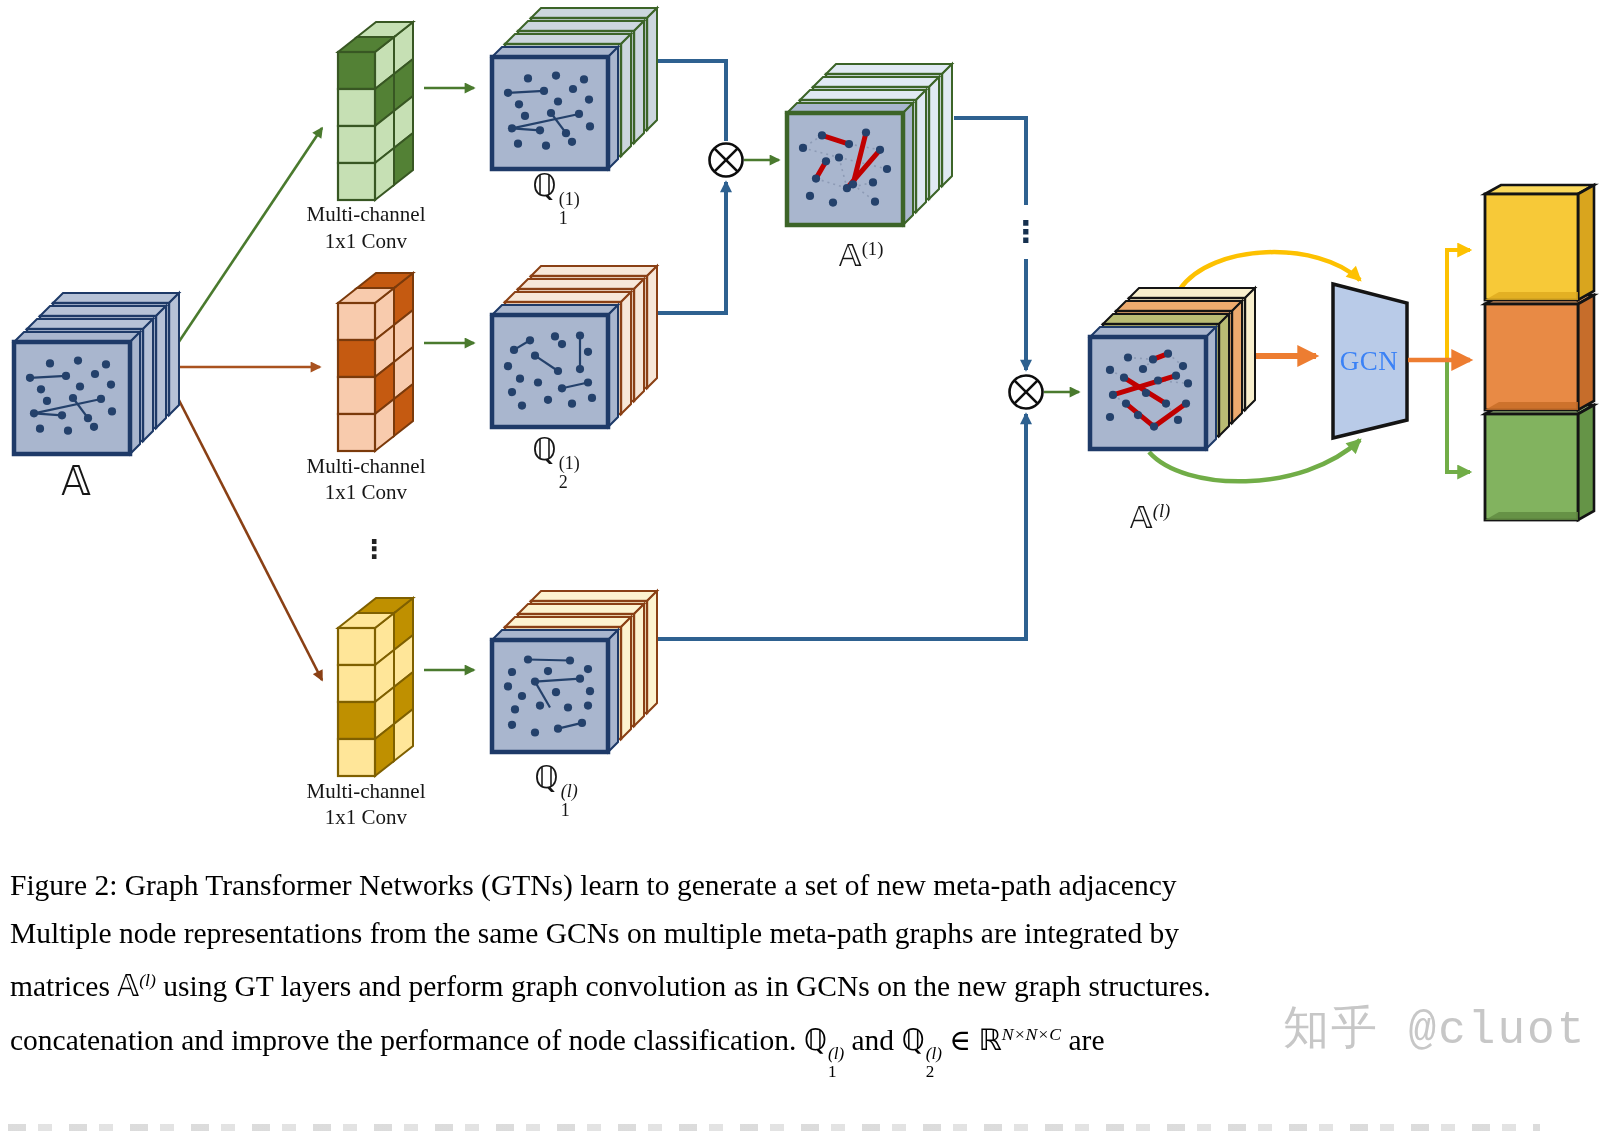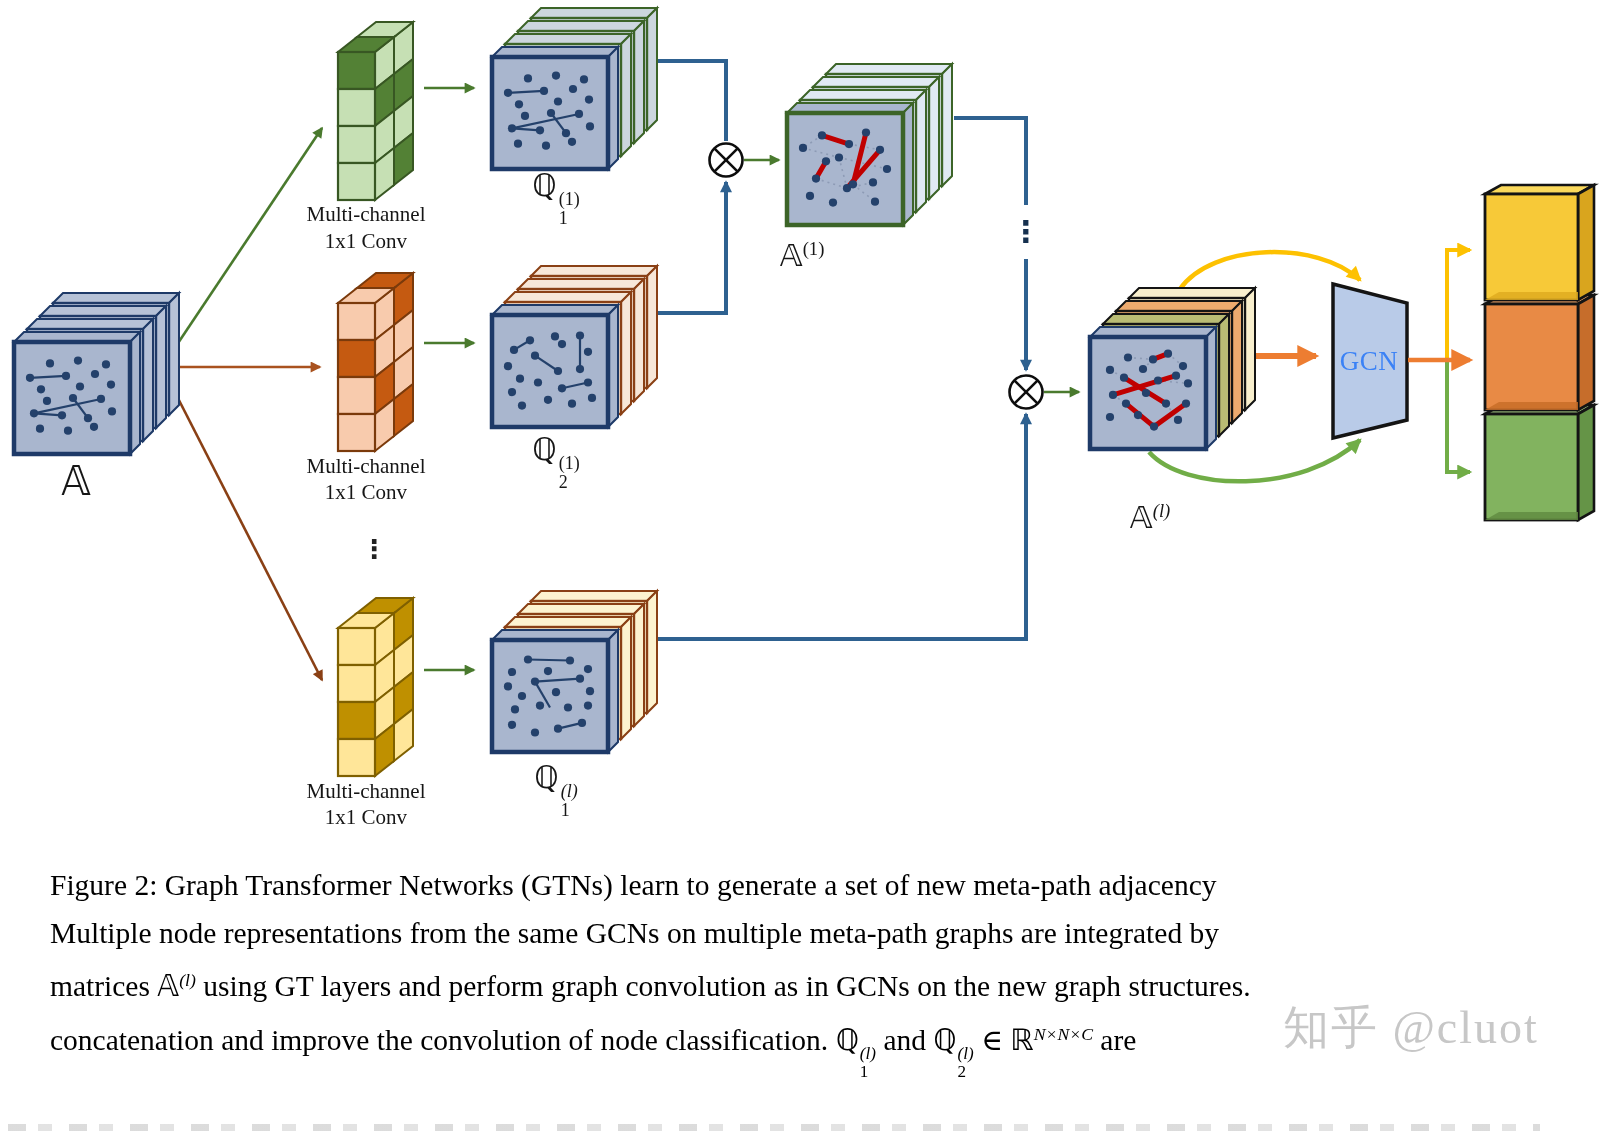--- a/index.html
+++ b/index.html
@@ -15,26 +15,26 @@
   .qss{display:inline-flex;flex-direction:column;align-items:flex-start;font-size:0.58em;
        line-height:1.06;vertical-align:-0.5em;margin-left:2px;}
   .asup{font-size:0.6em;vertical-align:0.55em;}
   .it{font-style:italic;}
   .gcn-lbl{font-size:27px;color:#3b82f6;letter-spacing:0.5px;}
   .vdots{font-weight:bold;}
   .vd1{font-size:26px;color:#222222;}
   .vd2{font-size:30px;color:#16304f;}
   .caption{position:absolute;left:10px;top:862px;width:1540px;font-size:29.5px;
            line-height:47.6px;color:#000;z-index:2;}
-  .cap-line{display:block;margin-left:40px;}
+  .cap-line{display:block;}
   .msup{font-size:0.6em;vertical-align:0.55em;}
   .cstack{display:inline-flex;flex-direction:column;align-items:flex-start;font-size:0.58em;
           line-height:1.05;vertical-align:-0.55em;margin-left:1px;}
   .watermark{position:absolute;left:1283px;top:997px;font-size:46px;color:#c7c7c7;
-             font-family:Liberation Serif, serif;z-index:1;letter-spacing:2px;}
+             font-family:Liberation Mono, monospace;z-index:1;letter-spacing:2px;}
   .bottom-artifact{position:absolute;left:8px;top:1124px;width:1532px;height:7px;opacity:.55;
     background:repeating-linear-gradient(90deg,#bfbfbf 0 18px,transparent 18px 30px,#cccccc 30px 44px,transparent 44px 61px);}
 </style>
 </head>
 <body>
 
 <div class="page">
 
   <svg id="dsvg" width="1617" height="850">
       <defs>
@@ -512,37 +512,37 @@
         <span>2</span>
       </span>
   </div>
   <div class="lbl q-lbl" style="left:556px;top:790px">
     <span class="bbg">ℚ</span><span class="qss">
         <span class="it">(l)</span>
         <span>1</span>
       </span>
   </div>
 
-  <div class="lbl q-lbl" style="left:802px;top:255px">
+  <div class="lbl q-lbl" style="left:861px;top:255px">
     <span class="bbg">𝔸</span><sup class="asup">(1)</sup>
   </div>
   <div class="lbl q-lbl" style="left:1150px;top:517px">
     <span class="bbg">𝔸</span><sup class="asup it">(l)</sup>
   </div>
 
   <div class="lbl gcn-lbl" style="left:1369px;top:361px">GCN</div>
 
   <div class="lbl vdots vd1" style="left:374px;top:549px">⋮</div>
   <div class="lbl vdots vd2" style="left:1026px;top:231px">⋮</div>
 
   <div class="caption">
     <span class="cap-line">Figure 2: Graph Transformer Networks (GTNs) learn to generate a set of new meta-path adjacency</span>
     <span class="cap-line">Multiple node representations from the same GCNs on multiple meta-path graphs are integrated by</span>
     <span class="cap-line"><span>matrices </span><span class="bbg">𝔸</span><sup class="msup it">(l)</sup><span> using GT layers and perform graph convolution as in GCNs on the new graph structures.</span></span>
-    <span class="cap-line"><span>concatenation and improve the convolution of node classification. </span><span class="bbg">ℚ</span><span class="cstack">
+    <span class="cap-line"><span>concatenation and improve the performance of node classification. </span><span class="bbg">ℚ</span><span class="cstack">
           <span class="it">(l)</span>
           <span>1</span>
         </span><span> and </span><span class="bbg">ℚ</span><span class="cstack">
           <span class="it">(l)</span>
           <span>2</span>
         </span><span> ∈ </span><span class="bbg">ℝ</span><sup class="msup it">N×N×C</sup><span> are</span></span>
   </div>
 
   <div class="watermark">知乎 @cluot</div>
   <div class="bottom-artifact"></div>

